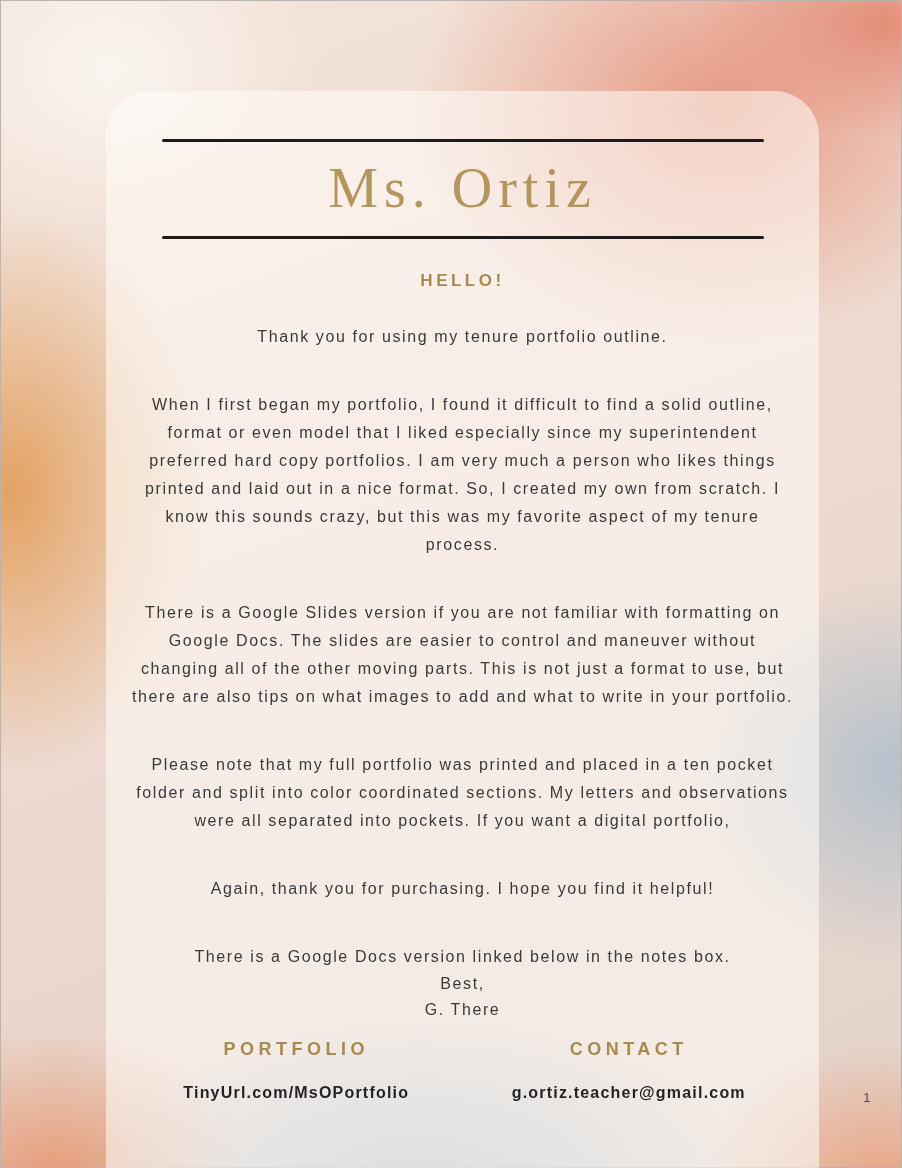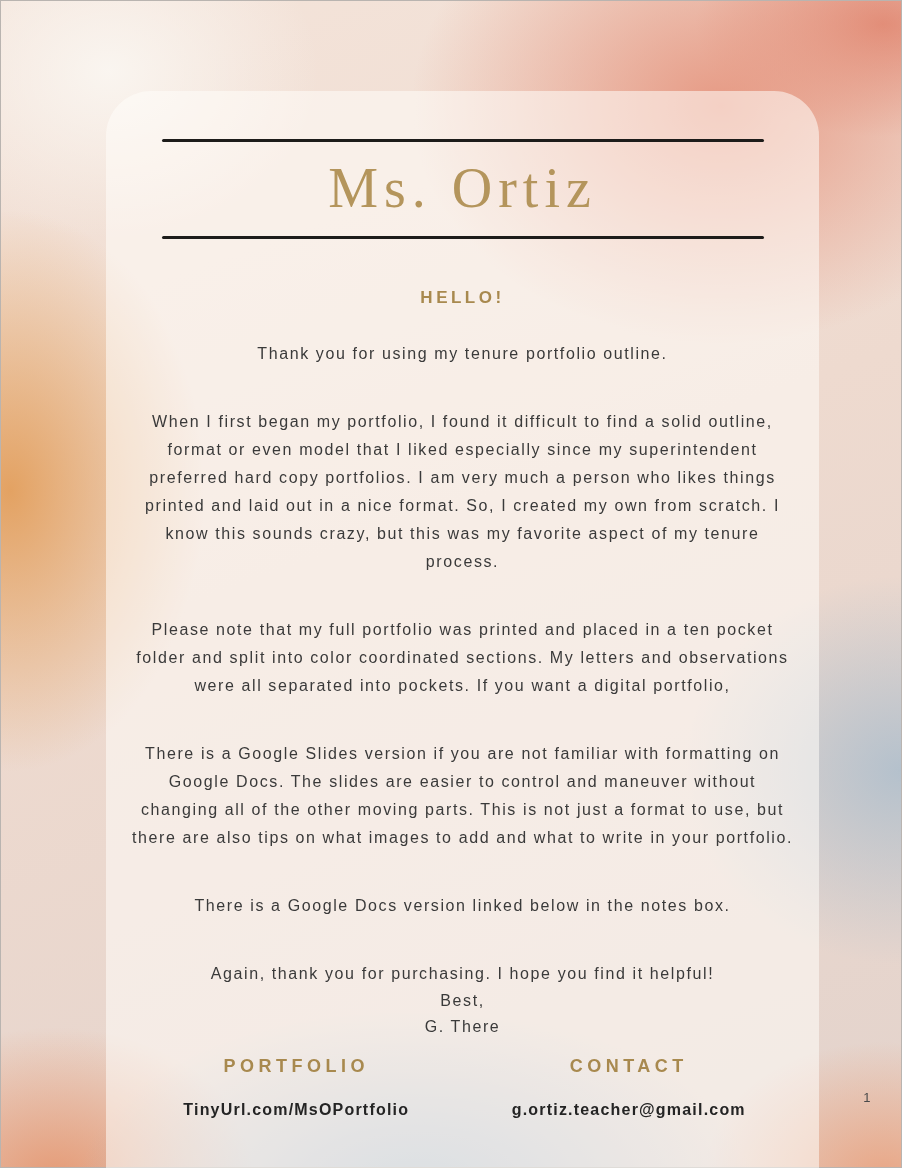--- a/index.html
+++ b/index.html
@@ -56,21 +56,21 @@
     letter-spacing: 6px;
     color: #b4955c;
     margin: 14px auto 16px auto;
   }
 
   .greeting {
     font-size: 17px;
     font-weight: bold;
     letter-spacing: 3.5px;
     color: #a8894e;
-    margin-top: 49px;
+    margin-top: 32px;
   }
 
   .body-text {
     font-size: 16px;
     letter-spacing: 1.6px;
     line-height: 28px;
     color: #3a3a3a;
     margin-top: 40px;
   }
 
@@ -125,27 +125,27 @@
     <h1 class="doc-title">Ms. Ortiz</h1>
 
     <div class="rule"></div>
 
     <h2 class="greeting">HELLO!</h2>
 
     <p class="body-text intro">Thank you for using my tenure portfolio outline.</p>
 
     <p class="body-text">When I first began my portfolio, I found it difficult to find a solid outline, format or even model that I liked especially since my superintendent preferred hard copy portfolios. I am very much a person who likes things printed and laid out in a nice format. So, I created my own from scratch. I know this sounds crazy, but this was my favorite aspect of my tenure process.</p>
 
+    <p class="body-text">There is a Google Slides version if you are not familiar with formatting on Google Docs. The slides are easier to control and maneuver without changing all of the other moving parts. This is not just a format to use, but there are also tips on what images to add and what to write in your portfolio.</p>
+
     <p class="body-text">Please note that my full portfolio was printed and placed in a ten pocket folder and split into color coordinated sections. My letters and observations were all separated into pockets. If you want a digital portfolio,</p>
 
-    <p class="body-text">There is a Google Slides version if you are not familiar with formatting on Google Docs. The slides are easier to control and maneuver without changing all of the other moving parts. This is not just a format to use, but there are also tips on what images to add and what to write in your portfolio.</p>
+    <p class="body-text">Again, thank you for purchasing. I hope you find it helpful!</p>
 
     <p class="body-text">There is a Google Docs version linked below in the notes box.</p>
-
-    <p class="body-text">Again, thank you for purchasing. I hope you find it helpful!</p>
 
     <div class="closing-block">
       <div>Best,</div>
       <div>G. There</div>
     </div>
 
     <div class="footer-cols">
 
       <div class="footer-col">
         <div class="footer-heading">PORTFOLIO</div>

